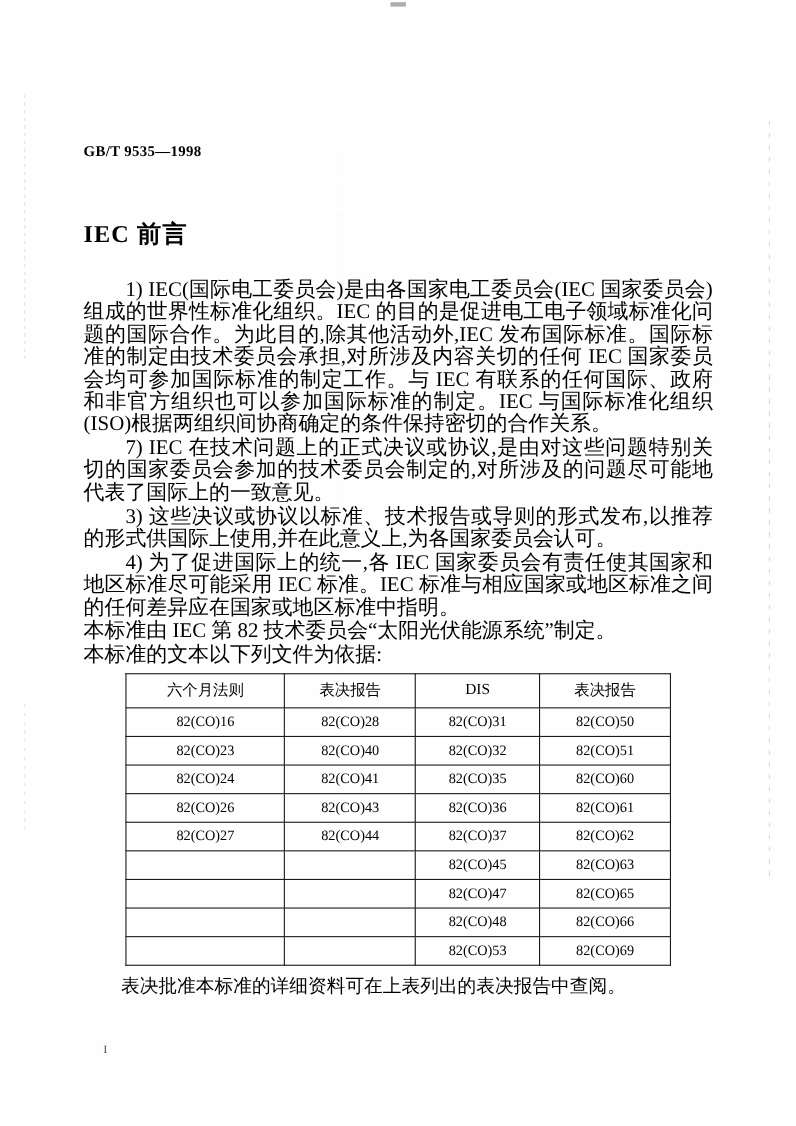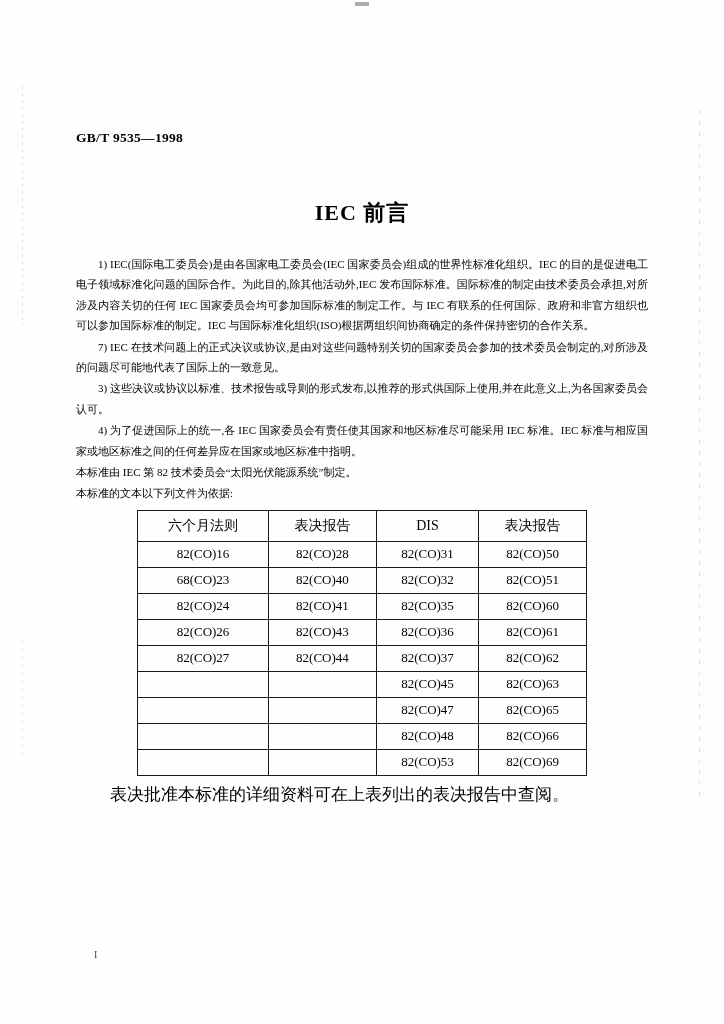--- a/index.html
+++ b/index.html
@@ -86,51 +86,51 @@
   .std-no {
     margin-top: 130px;
     font-family: "Liberation Serif", "DejaVu Serif", serif;
     font-weight: bold;
     font-size: 13.5px;
     letter-spacing: .3px;
   }
 
   .doc-title {
     margin-top: 52px;
-    text-align: center;
+    text-align: left;
     font-size: 22px;
     font-weight: bold;
     letter-spacing: 1px;
     font-family: "Liberation Serif", "DejaVu Serif", serif;
   }
 
   .body-block {
     margin-top: 26px;
-    font-size: 11px;
+    font-size: 19px;
     line-height: 20.4px;
     text-align: justify;
     text-justify: inter-ideograph;
   }
   .para {
     margin: 0 0 1px 0;
     text-indent: 2em;
   }
   .para.no-indent {
     text-indent: 0;
   }
 
   
   .doc-table-wrap {
     margin-top: 6px;
     display: flex;
     justify-content: center;
   }
   table.doc-table {
     border-collapse: collapse;
-    width: 450px;
+    width: 496px;
     font-size: 13px;
     font-family: "Liberation Serif", "DejaVu Serif", serif;
   }
   table.doc-table th,
   table.doc-table td {
     border: 1px solid #1a1a1a;
     text-align: center;
     padding: 2px 4px;
     height: 21px;
     vertical-align: middle;
@@ -197,21 +197,21 @@
           </tr>
         </thead>
         <tbody id="doc-table-body">
             <tr>
               <td>82(CO)16</td>
               <td>82(CO)28</td>
               <td>82(CO)31</td>
               <td>82(CO)50</td>
             </tr>
             <tr>
-              <td>68(CO)23</td>
+              <td>82(CO)23</td>
               <td>82(CO)40</td>
               <td>82(CO)32</td>
               <td>82(CO)51</td>
             </tr>
             <tr>
               <td>82(CO)24</td>
               <td>82(CO)41</td>
               <td>82(CO)35</td>
               <td>82(CO)60</td>
             </tr>

